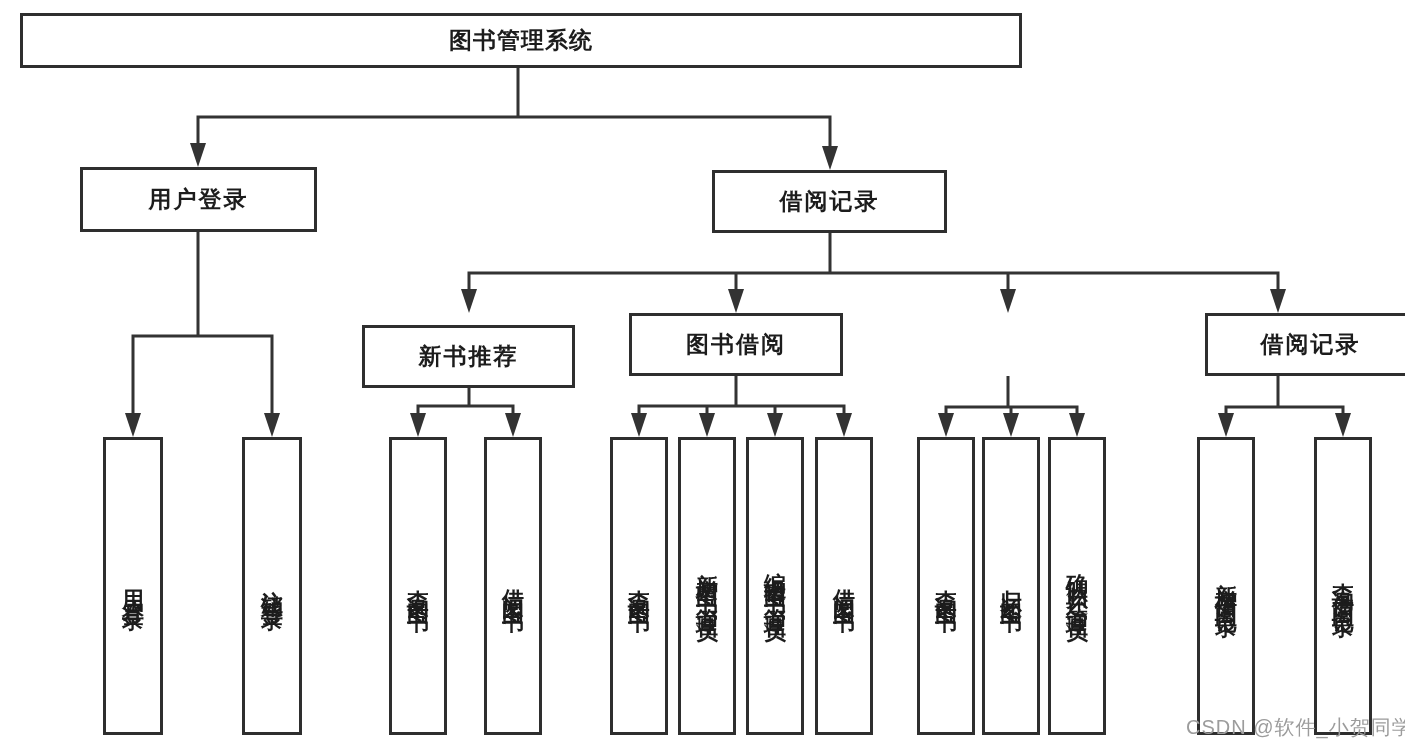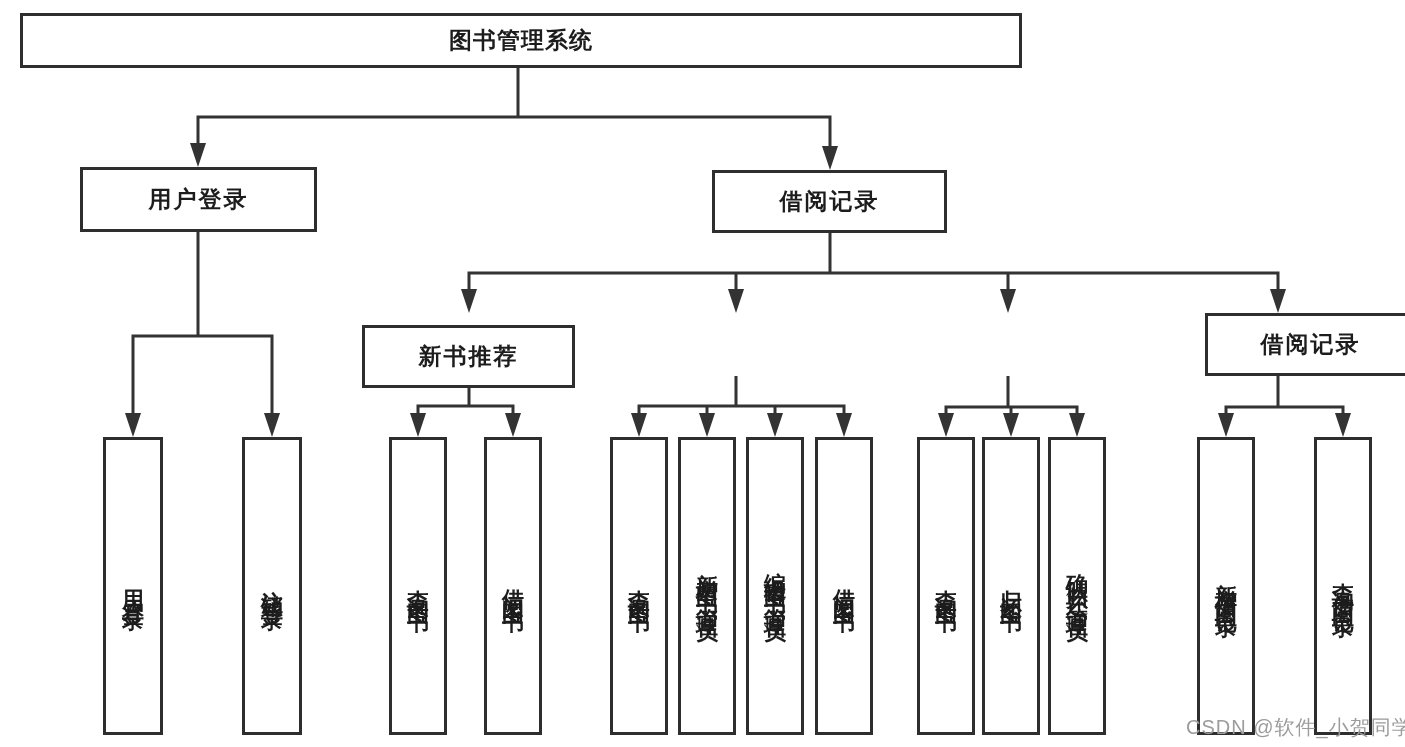--- a/index.html
+++ b/index.html
@@ -110,20 +110,23 @@
   <div class="box hbox" style="left:80px;top:167px;width:237px;height:65px;">
     <span>用户登录</span>
   </div>
   <div class="box hbox" style="left:712px;top:170px;width:235px;height:63px;">
     <span>借阅记录</span>
   </div>
 
   <div class="box hbox" style="left:362px;top:313px;width:213px;height:63px;margin-top:12px;">
     <span>新书推荐</span>
   </div>
+  <div class="box hbox" style="left:629px;top:313px;width:214px;height:63px;">
+    <span>图书借阅</span>
+  </div>
   <div class="box hbox" style="left:1172px;top:313px;width:211px;height:63px;margin-left:33px;">
     <span>借阅记录</span>
   </div>
 
   <div class="box vbox" style="left:103px;top:437px;width:60px;height:298px;">
     <span class="vtext">用户登录</span>
   </div>
   <div class="box vbox" style="left:242px;top:437px;width:60px;height:298px;">
     <span class="vtext">注销登录</span>
   </div>

